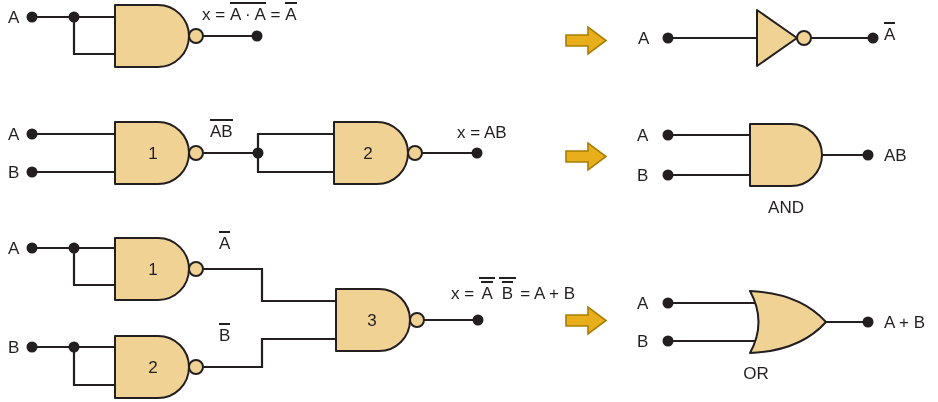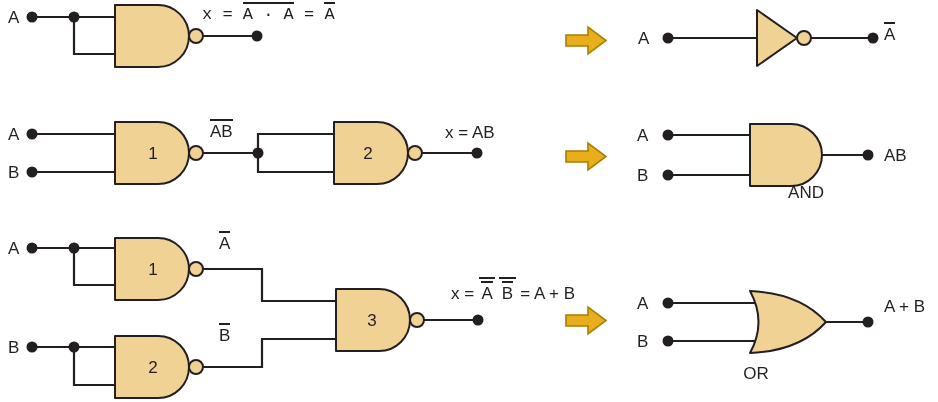--- a/index.html
+++ b/index.html
@@ -107,41 +107,41 @@
       <path class="wire" d="M668,341 H764"></path>
       <circle class="dot" cx="668" cy="303" r="5.5"></circle>
       <circle class="dot" cx="668" cy="341" r="5.5"></circle>
       <path class="gate" d="M750,291 Q800,293 826,322 Q800,351 750,353 Q767,322 750,291 Z"></path>
       <path class="wire" d="M826,322 H868"></path>
       <circle class="dot" cx="868" cy="322" r="5.5"></circle>
     </g>
   </svg>
 
   <div class="lbl" style="left:8px;top:8px;">A</div>
-  <div class="lbl" style="left:202px;top:2px;font-family:Liberation Mono, monospace;"><span>x = </span><span class="ov">A · A</span><span> = </span><span class="ov">A</span></div>
+  <div class="lbl" style="left:202px;top:2px;"><span>x = </span><span class="ov">A · A</span><span> = </span><span class="ov">A</span></div>
   <div class="lbl" style="left:638px;top:29px;">A</div>
   <div class="lbl" style="left:884px;top:22px;"><span class="ov">A</span></div>
 
   <div class="lbl" style="left:8px;top:125px;">A</div>
   <div class="lbl" style="left:8px;top:163px;">B</div>
   <div class="lbl c" style="left:143px;top:144px;width:20px;">1</div>
   <div class="lbl" style="left:210px;top:119px;"><span class="ov">AB</span></div>
   <div class="lbl c" style="left:358px;top:144px;width:20px;">2</div>
-  <div class="lbl" style="left:445px;top:123px;">x = AB</div>
+  <div class="lbl" style="left:457px;top:123px;">x = AB</div>
   <div class="lbl" style="left:637px;top:126px;">A</div>
   <div class="lbl" style="left:637px;top:166px;">B</div>
   <div class="lbl" style="left:884px;top:146px;">AB</div>
-  <div class="lbl c" style="left:748px;top:183px;width:76px;text-align:right;">AND</div>
+  <div class="lbl c" style="left:748px;top:198px;width:76px;">AND</div>
 
   <div class="lbl" style="left:8px;top:239px;">A</div>
   <div class="lbl" style="left:8px;top:338px;">B</div>
   <div class="lbl c" style="left:143px;top:260px;width:20px;">1</div>
   <div class="lbl c" style="left:143px;top:358px;width:20px;">2</div>
   <div class="lbl" style="left:219px;top:231px;"><span class="ov">A</span></div>
   <div class="lbl" style="left:219px;top:323px;"><span class="ov">B</span></div>
   <div class="lbl c" style="left:362px;top:311px;width:20px;">3</div>
   <div class="lbl" style="left:451px;top:277px;"><span>x = </span><span class="ov2"><span class="ov">A</span></span><span class="sp"></span><span class="ov2"><span class="ov">B</span></span><span> = A + B</span></div>
   <div class="lbl" style="left:637px;top:294px;">A</div>
   <div class="lbl" style="left:637px;top:332px;">B</div>
-  <div class="lbl" style="left:884px;top:297px;">A + B</div>
+  <div class="lbl" style="left:884px;top:313px;">A + B</div>
   <div class="lbl c" style="left:720px;top:364px;width:72px;">OR</div>
 
 </div>
 
 </body></html>

